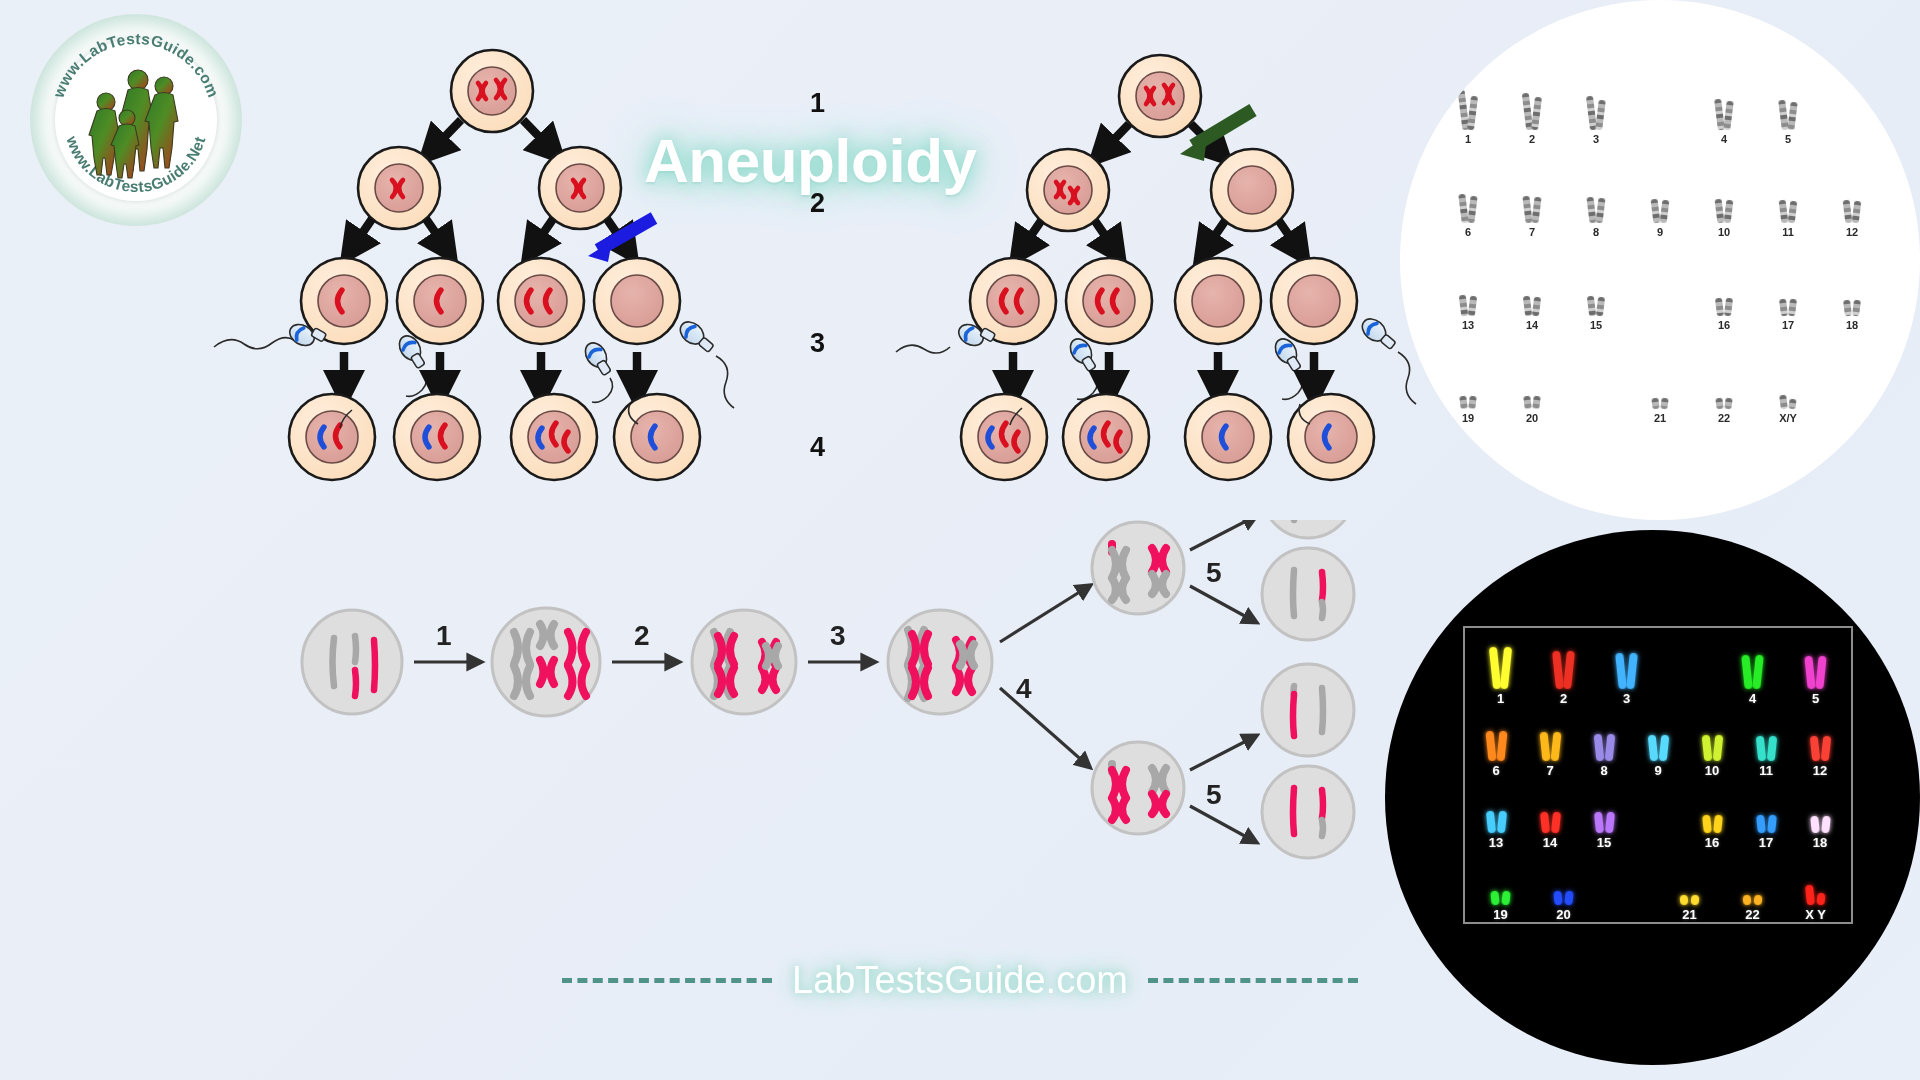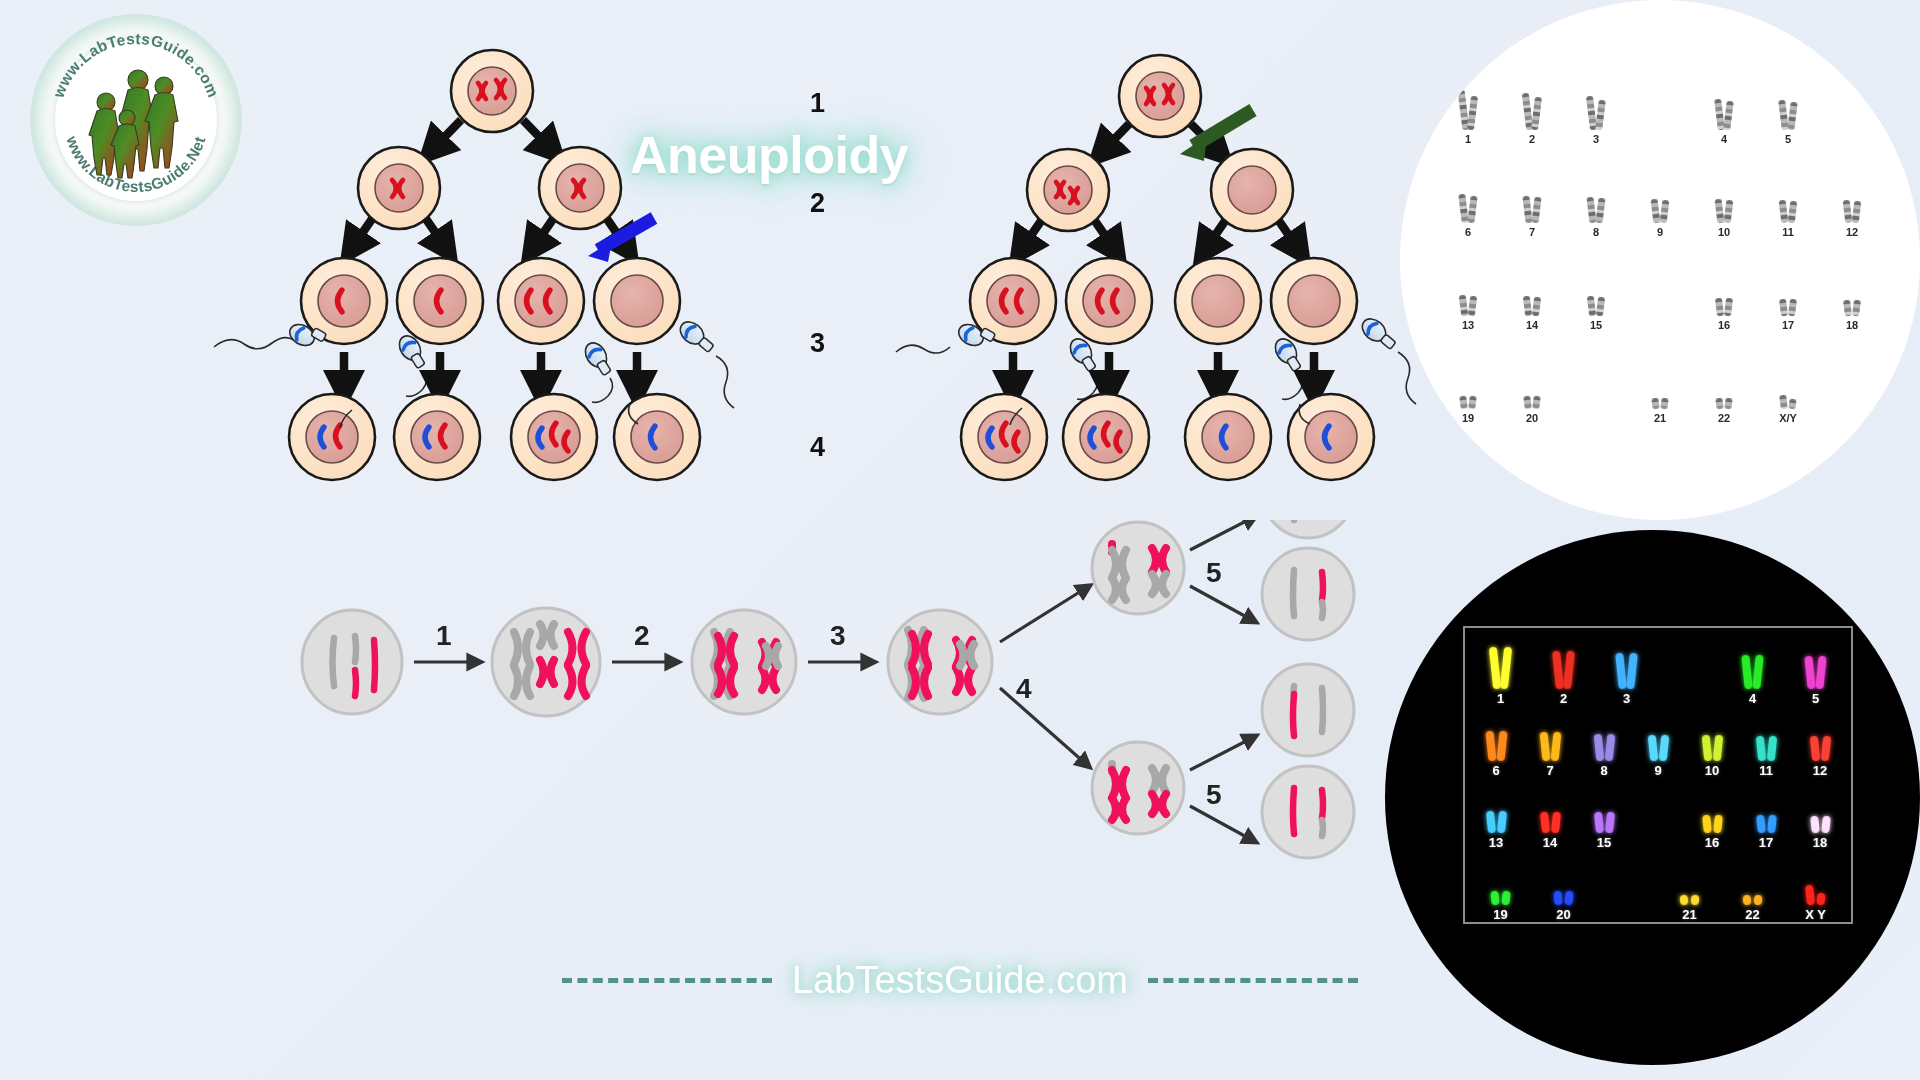--- a/index.html
+++ b/index.html
@@ -27,22 +27,22 @@
     width: 162px; height: 162px;
     border-radius: 50%;
     background: #ffffff;
     box-shadow: 0 0 8px rgba(90,140,130,.35);
   }
   #logo svg { position: absolute; left: 0; top: 0; width: 212px; height: 212px; }
   .logo-ring-text { font-size: 15.5px; font-weight: bold; fill: #4a7d72; font-family:"Liberation Sans",sans-serif; letter-spacing:.4px;}
 
   
   #title {
-    position: absolute; left: 630px; top: 125px;
-    font-size: 52px; font-weight: bold; color: #ffffff;
+    position: absolute; left: 644px; top: 125px;
+    font-size: 62px; font-weight: bold; color: #ffffff;
     text-shadow: 0 0 18px #86d8c8, 0 0 34px #9fe2d4, 0 0 52px #bdeade, 0 2px 2px rgba(120,180,170,.35);
     letter-spacing: -0.5px; white-space: nowrap;
     font-family:"Liberation Sans",sans-serif;
   }
 
   
   .stage-num {
     position: absolute; font-size: 27px; font-weight: bold;
     color: #111; font-family:"Liberation Sans",sans-serif;
   }

